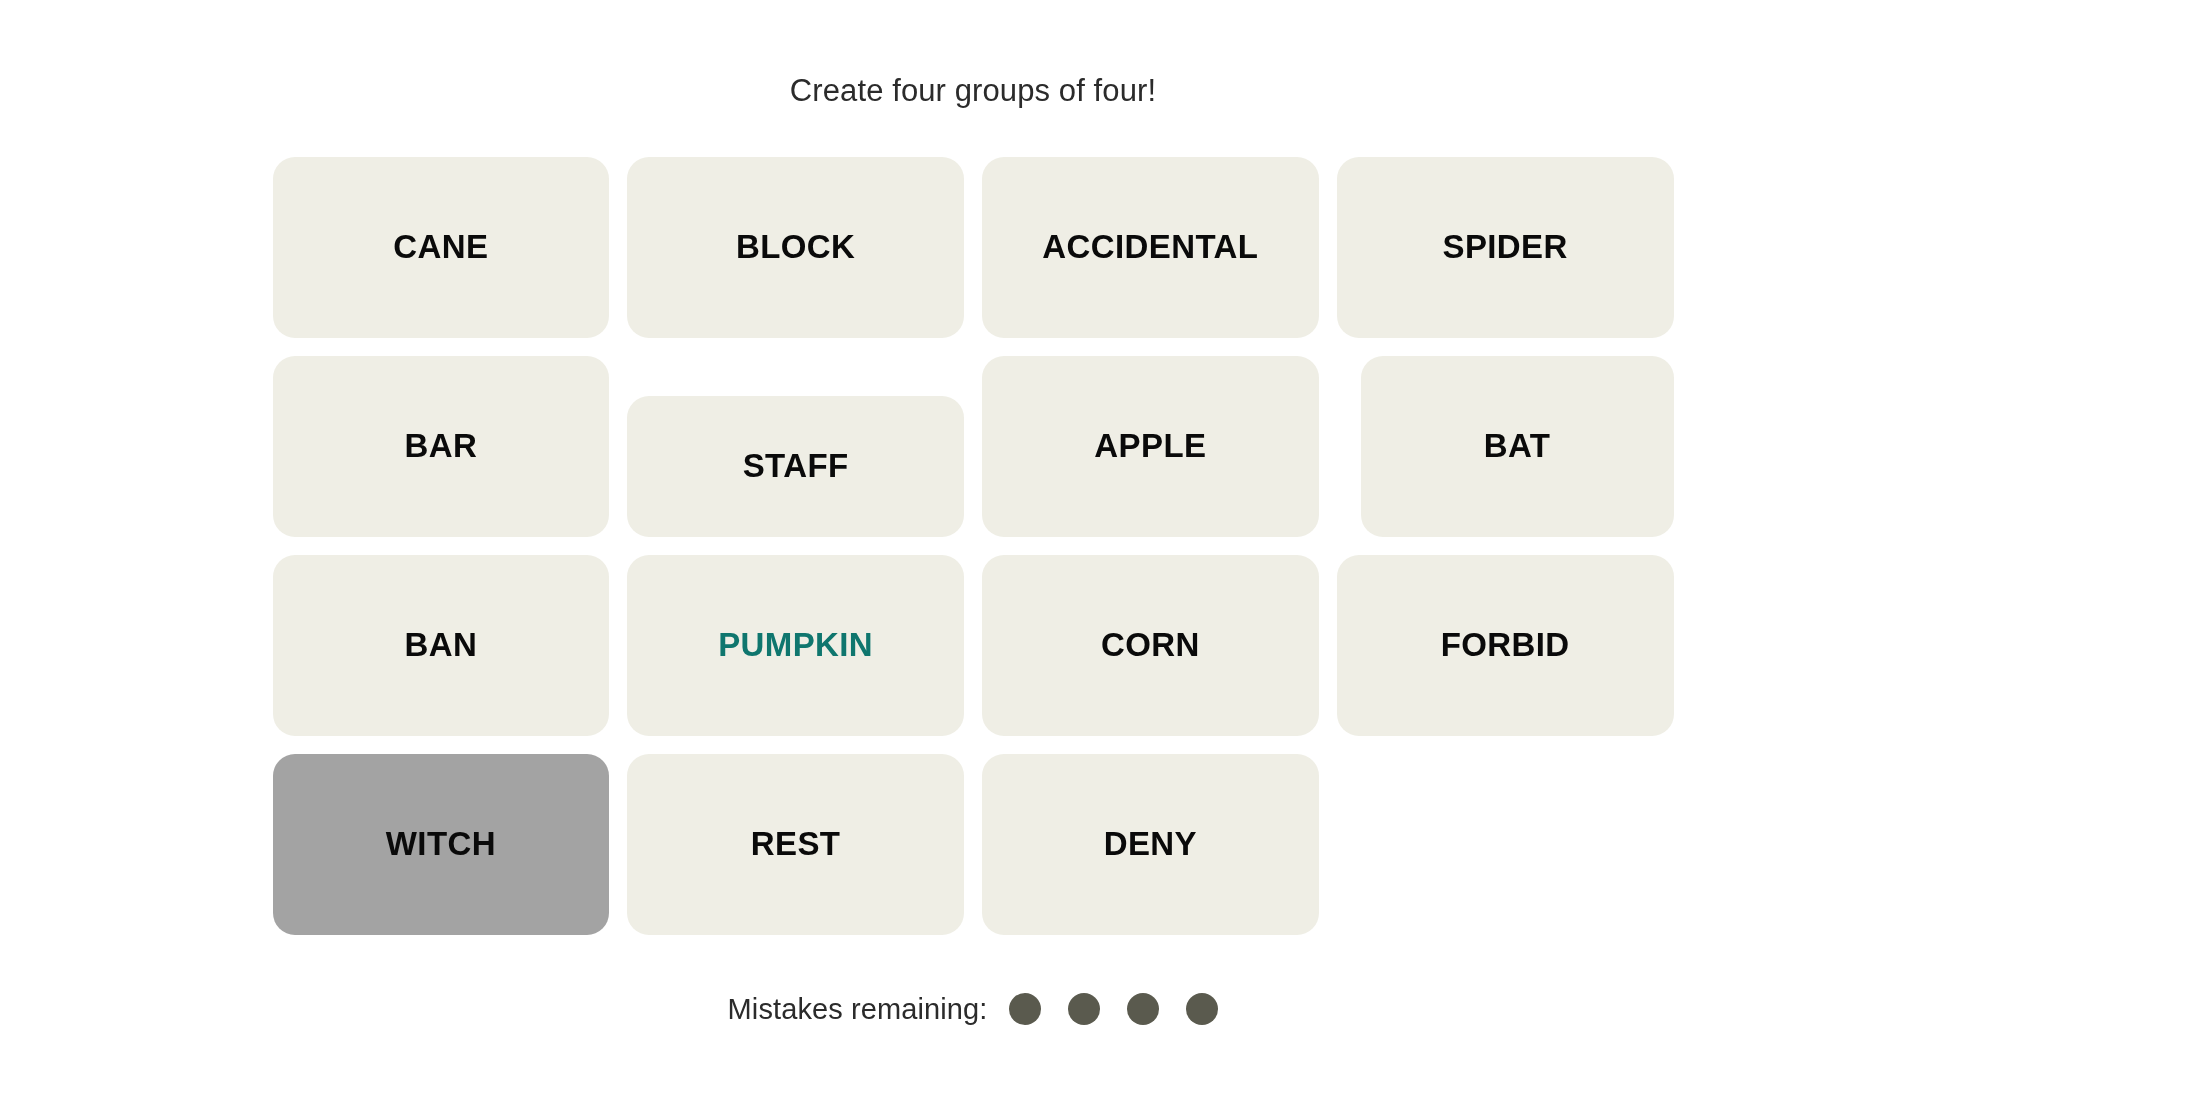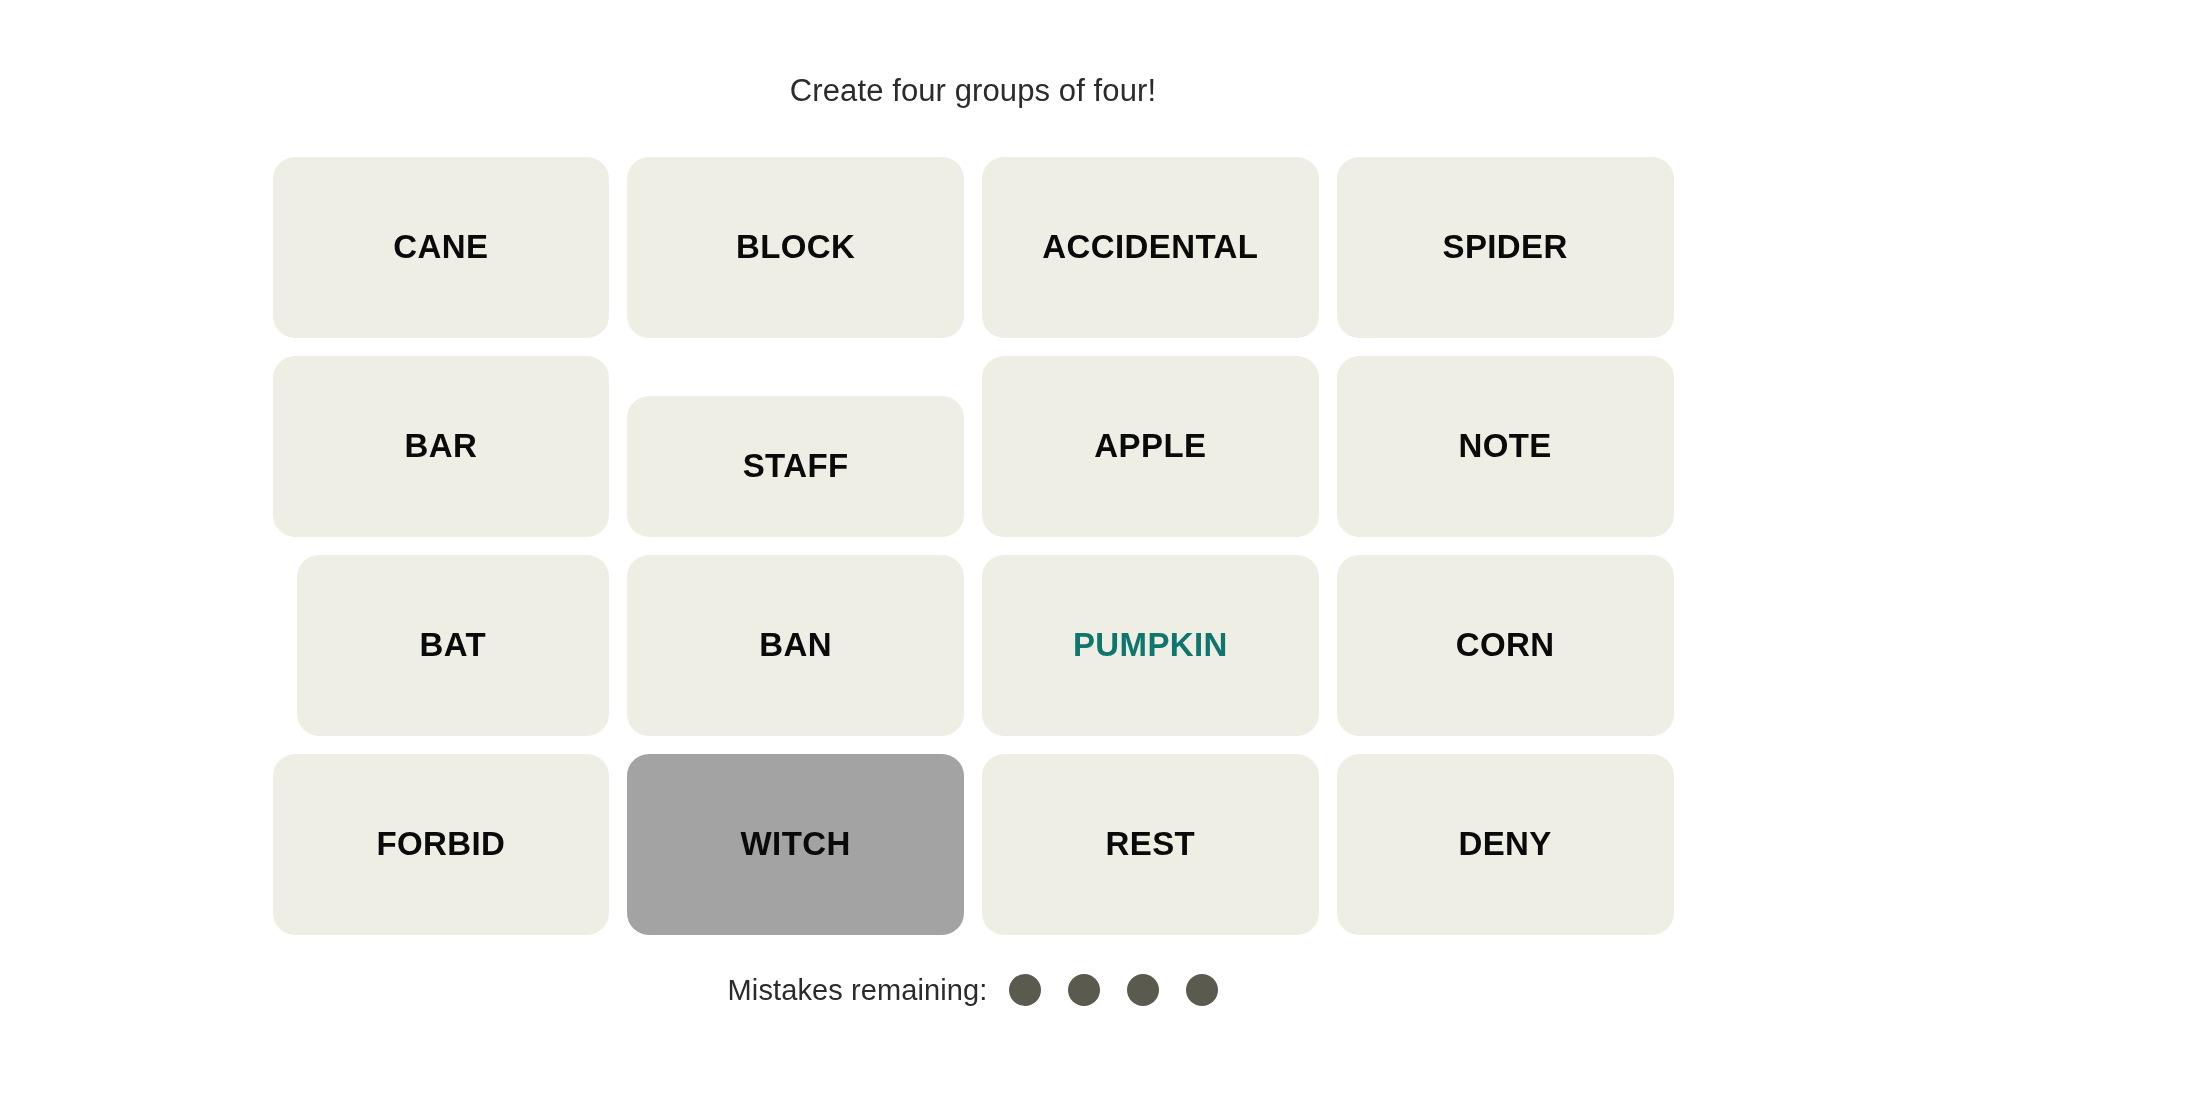--- a/index.html
+++ b/index.html
@@ -65,21 +65,21 @@
     font-weight: 700;
     color: #0a0a0a;
     letter-spacing: 0.4px;
     text-transform: uppercase;
     text-align: center;
     line-height: 1.05;
     white-space: nowrap;
   }
 
   .mistakes-bar {
-    margin-top: 39px;
+    margin-top: 58px;
     display: flex;
     align-items: center;
     justify-content: center;
     gap: 22px;
   }
 
   .mistakes-label {
     font-size: 29px;
     font-weight: 400;
     color: #2b2b2b;
@@ -125,23 +125,20 @@
 
     <div class="tile" style="background: rgb(239, 238, 229);">
       <span class="tile-label" style="color: rgb(10, 10, 10);">BAR</span>
     </div>
     <div class="tile" style="background: rgb(239, 238, 229); margin-top: 40px;">
       <span class="tile-label" style="color: rgb(10, 10, 10);">STAFF</span>
     </div>
     <div class="tile" style="background: rgb(239, 238, 229);">
       <span class="tile-label" style="color: rgb(10, 10, 10);">APPLE</span>
     </div>
-    <div class="tile" style="background: rgb(239, 238, 229);">
-      <span class="tile-label" style="color: rgb(10, 10, 10);">NOTE</span>
-    </div>
 
     <div class="tile" style="background: rgb(239, 238, 229); margin-left: 24px;">
       <span class="tile-label" style="color: rgb(10, 10, 10);">BAT</span>
     </div>
     <div class="tile" style="background: rgb(239, 238, 229);">
       <span class="tile-label" style="color: rgb(10, 10, 10);">BAN</span>
     </div>
     <div class="tile" style="background: rgb(239, 238, 229);">
       <span class="tile-label" style="color: #0f766e;">PUMPKIN</span>
     </div>

